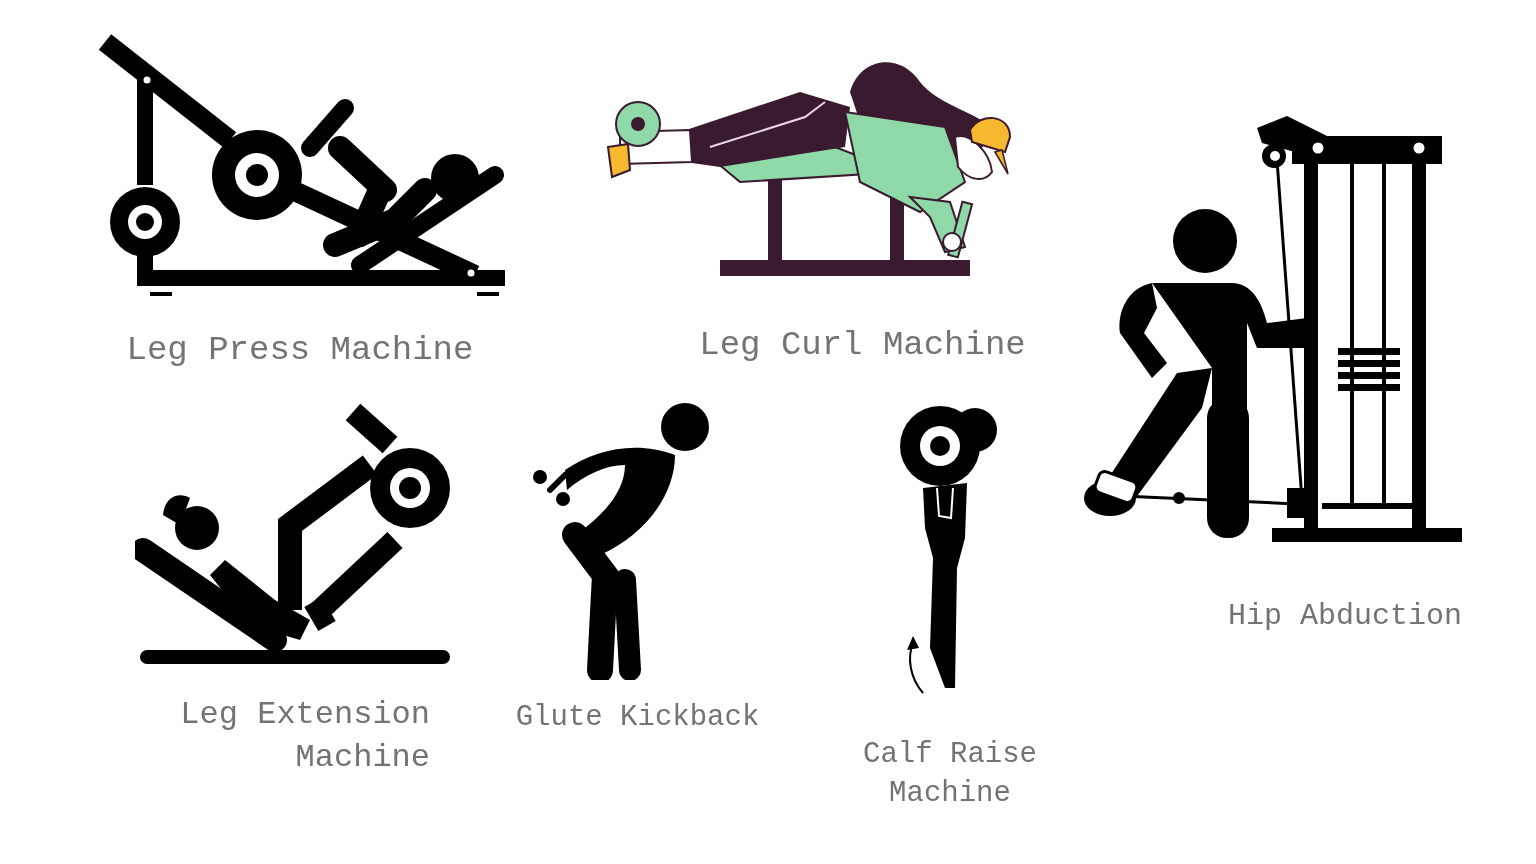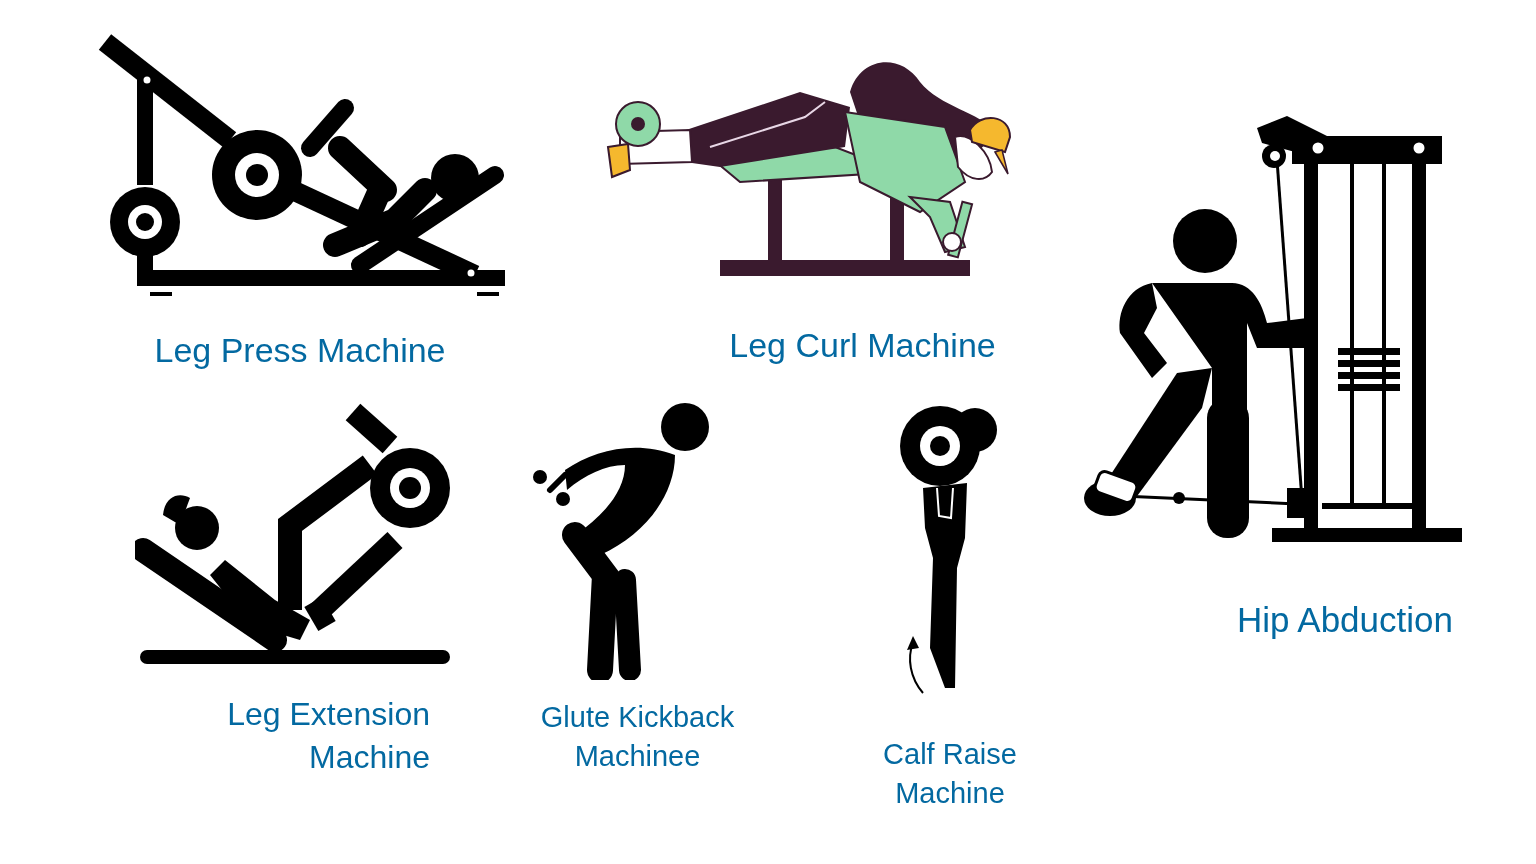--- a/index.html
+++ b/index.html
@@ -6,22 +6,22 @@
     body {
       width: 1536px; height: 864px; background: #ffffff;
       position: relative; overflow: hidden;
       font-family: "DejaVu Sans", sans-serif;
       color: #111111;
     }
     .fig { position: absolute; }
     .fig svg { display: block; width: 100%; height: 100%; }
     .label {
       position: absolute; text-align: center;
-      font-family: Liberation Sans, sans-serif;
-      color: #0369a1; line-height: 1.35;
+      font-family: Liberation Mono, monospace;
+      color: #737373; line-height: 1.35;
       white-space: nowrap;
     }
     .label span { display: block; }
   </style>
 </head>
 <body>
 
 <div class="fig" style="left:95px;top:30px;width:415px;height:270px;">
   <svg viewBox="0 0 415 270">
     <g fill="#000" stroke="#000" stroke-linecap="round">
@@ -134,21 +134,21 @@
       <ellipse cx="28" cy="390" rx="26" ry="18" stroke="none"></ellipse>
     </g>
 
     <circle cx="236" cy="40" r="7" fill="#fff" stroke="#000" stroke-width="3"></circle>
     <circle cx="337" cy="40" r="7" fill="#fff" stroke="#000" stroke-width="3"></circle>
     <circle cx="193" cy="48" r="5" fill="#fff"></circle>
 
     <rect x="14" y="368" width="40" height="22" rx="6" fill="#fff" stroke="#000" stroke-width="3" transform="rotate(20 34 379)"></rect>
   </svg>
 </div>
-<div class="label" style="left:1225px;top:596px;width:240px;font-size:35px;">
+<div class="label" style="left:1225px;top:596px;width:240px;font-size:30px;">
   <span>Hip Abduction</span>
 </div>
 
 <div class="fig" style="left:135px;top:400px;width:320px;height:270px;">
   <svg viewBox="0 0 320 270">
     <g fill="#000" stroke="#000" stroke-linecap="round">
       <rect x="5" y="250" width="310" height="14" rx="7" stroke="none"></rect>
 
       <line x1="8" y1="150" x2="140" y2="240" stroke-width="24"></line>
 
@@ -180,21 +180,20 @@
       <line x1="40" y1="80" x2="25" y2="95" stroke-width="6"></line>
       <circle cx="15" cy="82" r="7" stroke="none"></circle>
       <circle cx="38" cy="104" r="7" stroke="none"></circle>
       <path d="M50 140 L80 180 L75 275" fill="none" stroke-width="26"></path>
       <path d="M100 185 L105 275" fill="none" stroke-width="22"></path>
     </g>
   </svg>
 </div>
 <div class="label" style="left:515px;top:698px;width:245px;font-size:29px;">
   <span>Glute Kickback</span>
-  <span>Machinee</span>
 </div>
 
 <div class="fig" style="left:895px;top:398px;width:110px;height:300px;">
   <svg viewBox="0 0 110 300">
     <g fill="#000" stroke="#000">
       <circle cx="80" cy="32" r="22" stroke="none"></circle>
       <path d="M28 90 L72 85 L70 140 L62 170 L60 290 L50 290 L35 250 L38 160 L30 130 Z" stroke="none"></path>
     </g>
     <circle cx="45" cy="48" r="40" fill="#000"></circle>
     <circle cx="45" cy="48" r="20" fill="#fff"></circle>

